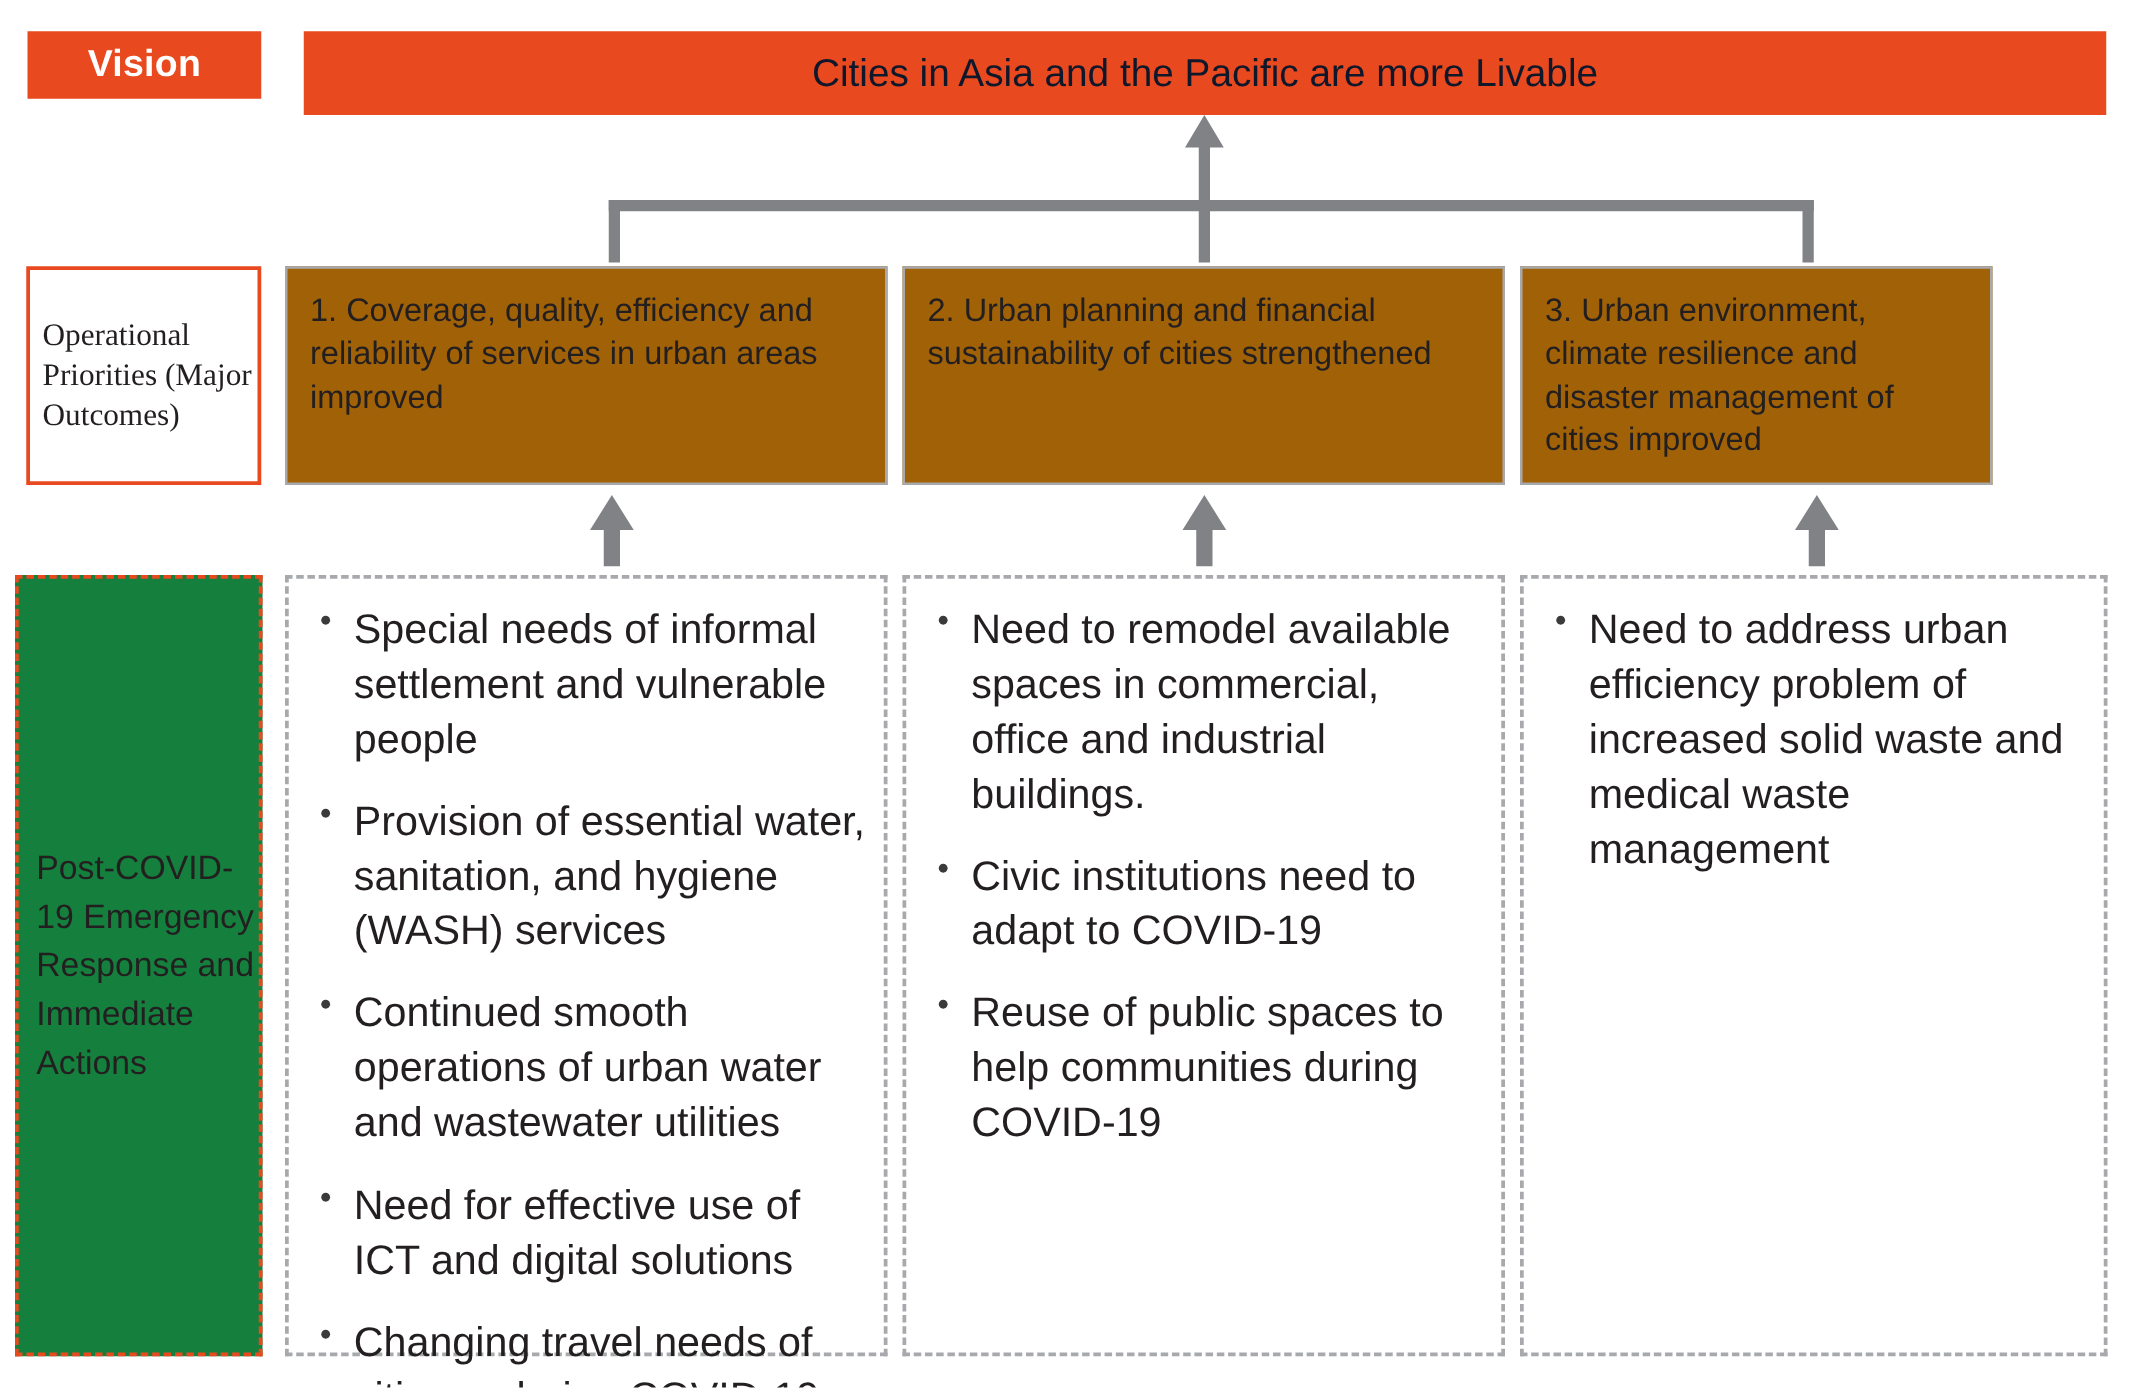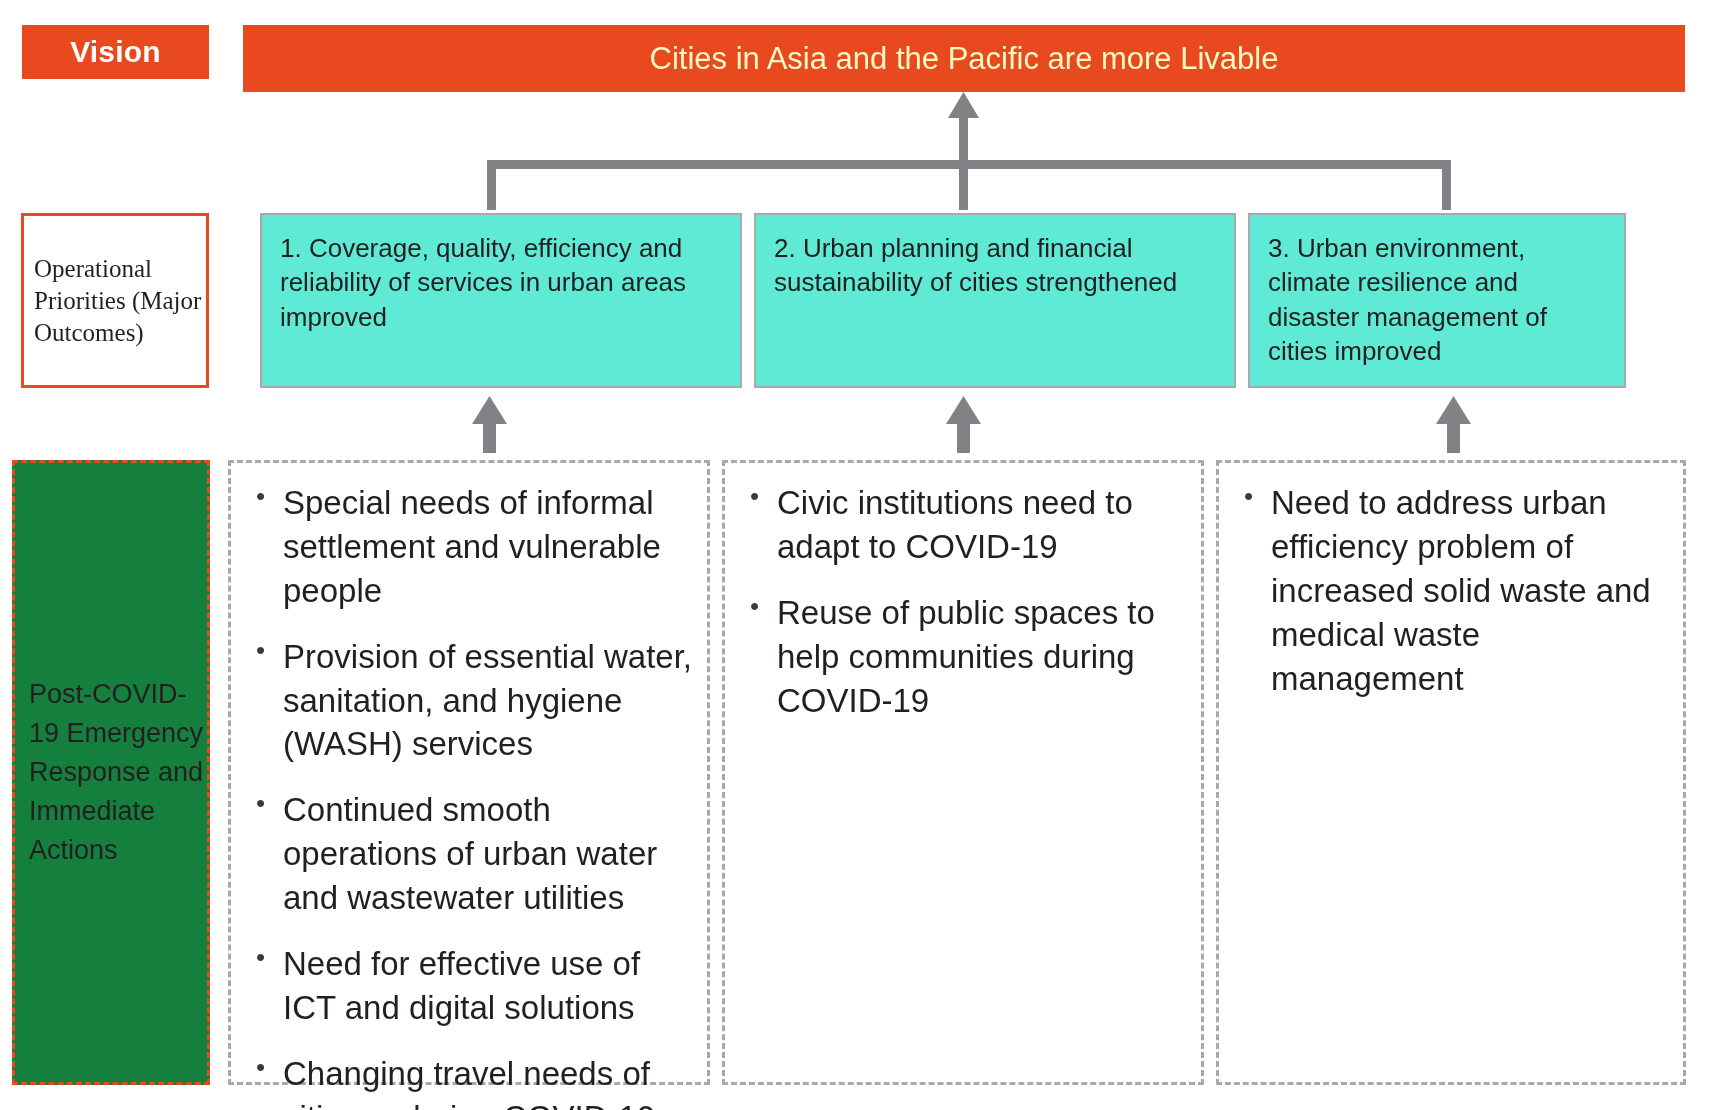--- a/index.html
+++ b/index.html
@@ -40,21 +40,21 @@
     justify-content: center;
     letter-spacing: .2px;
   }
   .vision-bar {
     position: absolute;
     left: 243px;
     top: 25px;
     width: 1442px;
     height: 67px;
     background: #e8491f;
-    color: #fef9c3;
+    color: #0f172a;
     font-size: 31px;
     display: flex;
     align-items: center;
     justify-content: center;
     text-align: center;
   }
 
   
   .connectors {
     position: absolute;
@@ -83,25 +83,24 @@
     color: #231f20;
     font-family: Liberation Serif, serif;
   }
 
   .op-box {
     position: absolute;
     top: 213px;
     height: 175px;
     border: 2px solid #a7a9ac;
     box-sizing: border-box;
-    background: #5eead4;
+    background: #a16207;
     font-size: 26px;
     line-height: 1.32;
     padding: 16px 18px 0 18px;
-    margin-left: 32px;
   }
   .op1 { left: 228px;  width: 482px; }
   .op2 { left: 722px;  width: 482px; }
   .op3 { left: 1216px; width: 378px; }
 
   
   .post-label {
     position: absolute;
     left: 12px;
     top: 460px;
@@ -198,20 +197,21 @@
       <li>Special needs  of informal settlement and vulnerable people</li>
       <li>Provision of essential water, sanitation, and hygiene (WASH) services</li>
       <li>Continued smooth operations of urban water and wastewater utilities</li>
       <li>Need for effective use of ICT and digital solutions</li>
       <li>Changing  travel needs of citizens during COVID-19</li>
     </ul>
   </div>
 
   <div class="post-box pb2">
     <ul class="bullets">
+      <li>Need to remodel available spaces in commercial, office and industrial buildings.</li>
       <li> Civic institutions need to adapt to COVID-19</li>
       <li>Reuse of public spaces to help communities during COVID-19</li>
     </ul>
   </div>
 
   <div class="post-box pb3">
     <ul class="bullets">
       <li>Need to address urban efficiency problem of increased solid waste and medical waste management</li>
     </ul>
   </div>

